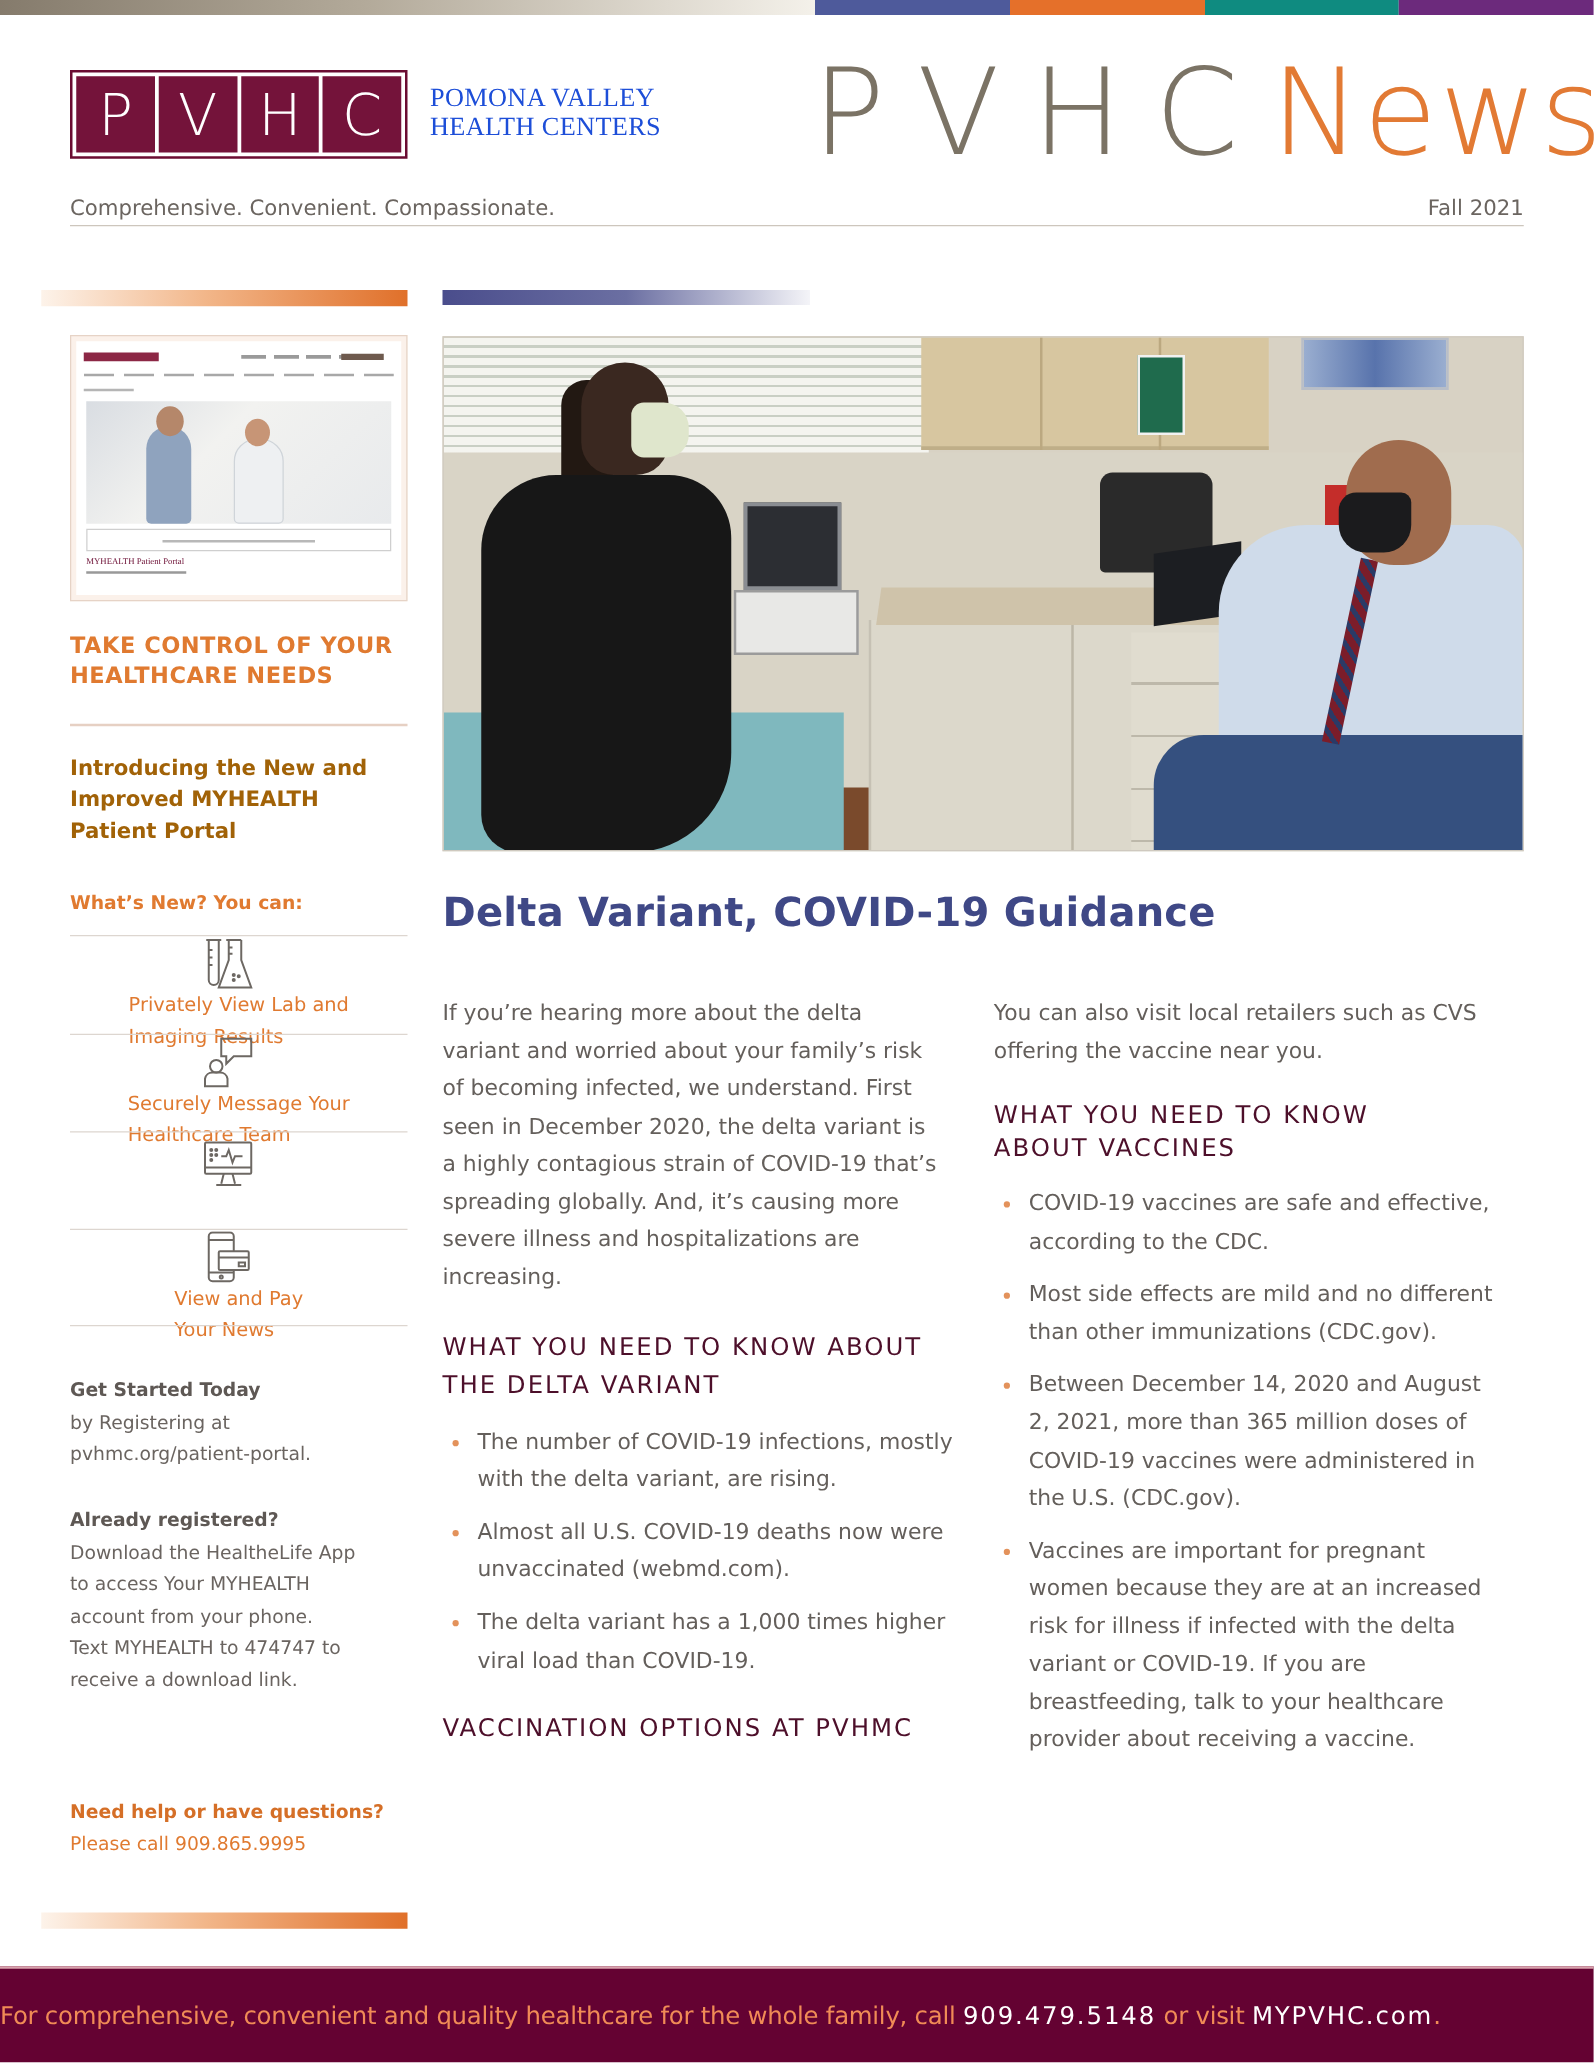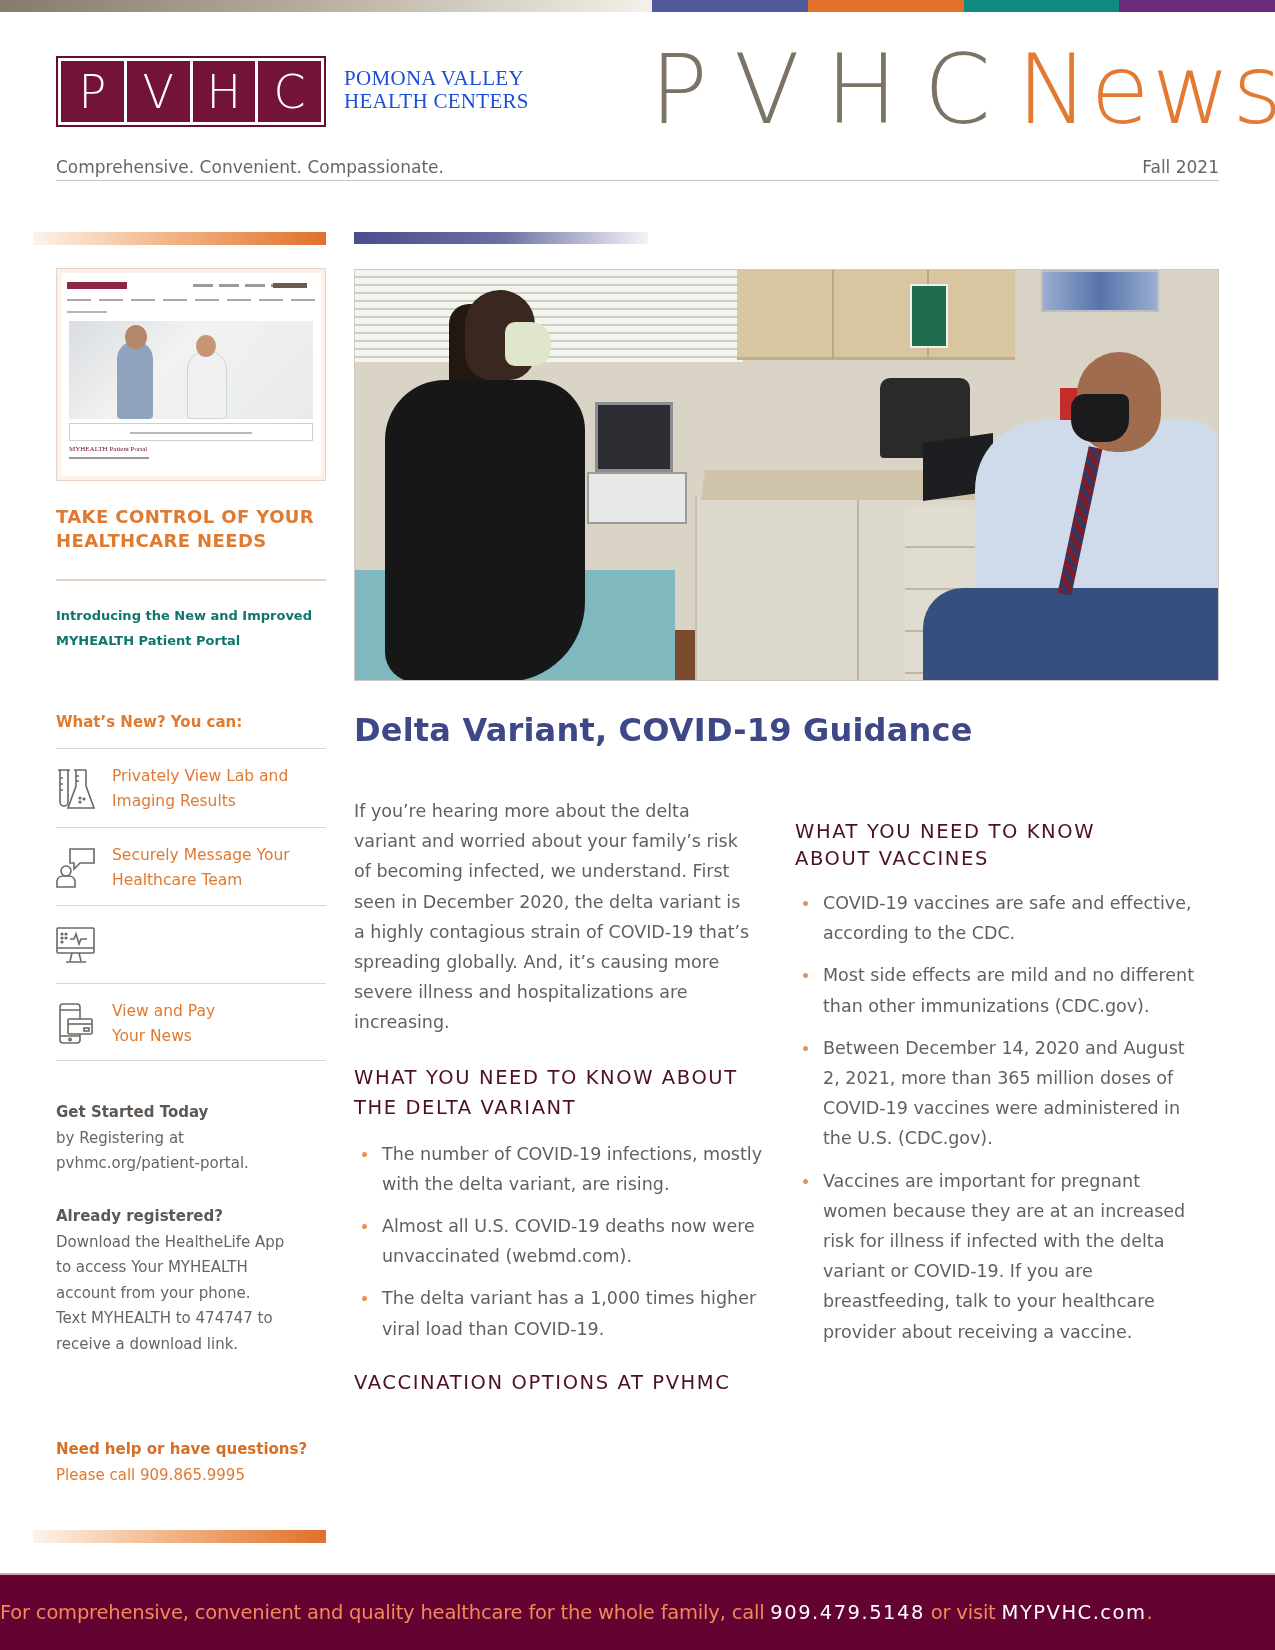--- a/index.html
+++ b/index.html
@@ -39,24 +39,24 @@
   .ps-person2 { position: absolute; left: 118px; top: 30px; width: 40px; height: 68px; border-radius: 18px 18px 4px 4px; background: #eef0f2; border: 1px solid #cfd4d9; }
   .ps-head2 { position: absolute; left: 127px; top: 14px; width: 20px; height: 22px; border-radius: 50%; background: #c79576; }
   .ps-banner { position: absolute; left: 8px; top: 150px; right: 8px; height: 18px; border: 1px solid #cfcfcf; }
   .ps-banner::after { content: ""; position: absolute; left: 60px; right: 60px; top: 8px; height: 2px; background: #b8b8b8; }
   .ps-title { position: absolute; left: 8px; top: 172px; font-family: "Liberation Serif", serif; font-size: 7px; color: #6a0c32; }
   .ps-sub { position: absolute; left: 8px; top: 184px; width: 80px; height: 2px; background: #999; }
 
   .take-control { position: absolute; left: 56px; top: 505px; width: 270px; font-size: 18px; font-weight: bold; color: #e07a30; line-height: 24px; letter-spacing: 0.4px; }
   .rule { position: absolute; left: 56px; width: 270px; height: 2px; background: #e6d0c3; }
   .rule.thin { height: 1px; background: #ddd6d0; }
-  .intro { position: absolute; left: 56px; top: 603px; width: 270px; font-size: 13px; font-weight: bold; color: #0f766e; line-height: 25px; }
+  .intro { position: absolute; left: 56px; top: 603px; width: 270px; font-size: 17px; font-weight: bold; color: #a16207; line-height: 25px; }
   .whats-new { position: absolute; left: 56px; top: 713px; font-size: 15px; font-weight: bold; color: #e07a30; }
 
-  .feature { position: absolute; left: 56px; width: 270px; height: 78px; display: flex; align-items: center; }
+  .feature { position: absolute; left: 56px; width: 270px; height: 78px; display: flex; align-items: center; flex-direction: column; }
   .feature .icon { width: 56px; height: 50px; display: flex; align-items: center; justify-content: flex-start; }
   .feature .label { font-size: 15.5px; line-height: 25px; color: #e07a30; margin-left: 0px; }
 
   .get-started { position: absolute; left: 56px; top: 1100px; width: 270px; font-size: 15px; line-height: 25.5px; color: #6a6460; }
   .get-started b, .already b { color: #5e5854; }
   .already { position: absolute; left: 56px; top: 1204px; width: 270px; font-size: 15px; line-height: 25.5px; color: #6a6460; }
   .help { position: absolute; left: 56px; top: 1437px; width: 270px; font-size: 15px; line-height: 25.5px; color: #e07a30; }
   .help b { color: #d56f27; }
 
   
@@ -289,20 +289,21 @@
   <div class="sec-head" style="margin-top:25px">WHAT YOU NEED TO KNOW ABOUT THE DELTA VARIANT</div>
   <ul class="bullets" style="margin-top:16px; width:410px">
     <li style="margin-bottom:12px">The number of COVID-19 infections, mostly with the delta variant, are rising.</li>
     <li style="margin-bottom:12px">Almost all U.S. COVID-19 deaths now were unvaccinated (webmd.com).</li>
     <li>The delta variant has a 1,000 times higher viral load than COVID-19.</li>
   </ul>
   <div class="sec-head" style="margin-top:24px">VACCINATION OPTIONS AT PVHMC</div>
 </div>
 
 <div class="col c2">
+  <p style="width:395px">You can also visit local retailers such as CVS offering the vaccine near you.</p>
   <div class="sec-head" style="margin-top:22px; width:330px; line-height:27px">WHAT YOU NEED TO KNOW ABOUT VACCINES</div>
   <ul class="bullets" style="margin-top:16px; width:410px">
     <li style="margin-bottom:12px">COVID-19 vaccines are safe and effective, according to the CDC.</li>
     <li style="margin-bottom:12px">Most side effects are mild and no different than other immunizations (CDC.gov).</li>
     <li style="margin-bottom:12px">Between December 14, 2020 and August 2, 2021, more than 365 million doses of COVID-19 vaccines were administered in the U.S. (CDC.gov).</li>
     <li>Vaccines are important for pregnant women because they are at an increased risk for illness if infected with the delta variant or COVID-19. If you are breastfeeding, talk to your healthcare provider about receiving a vaccine.</li>
   </ul>
 </div>
 
 <div class="footer">

